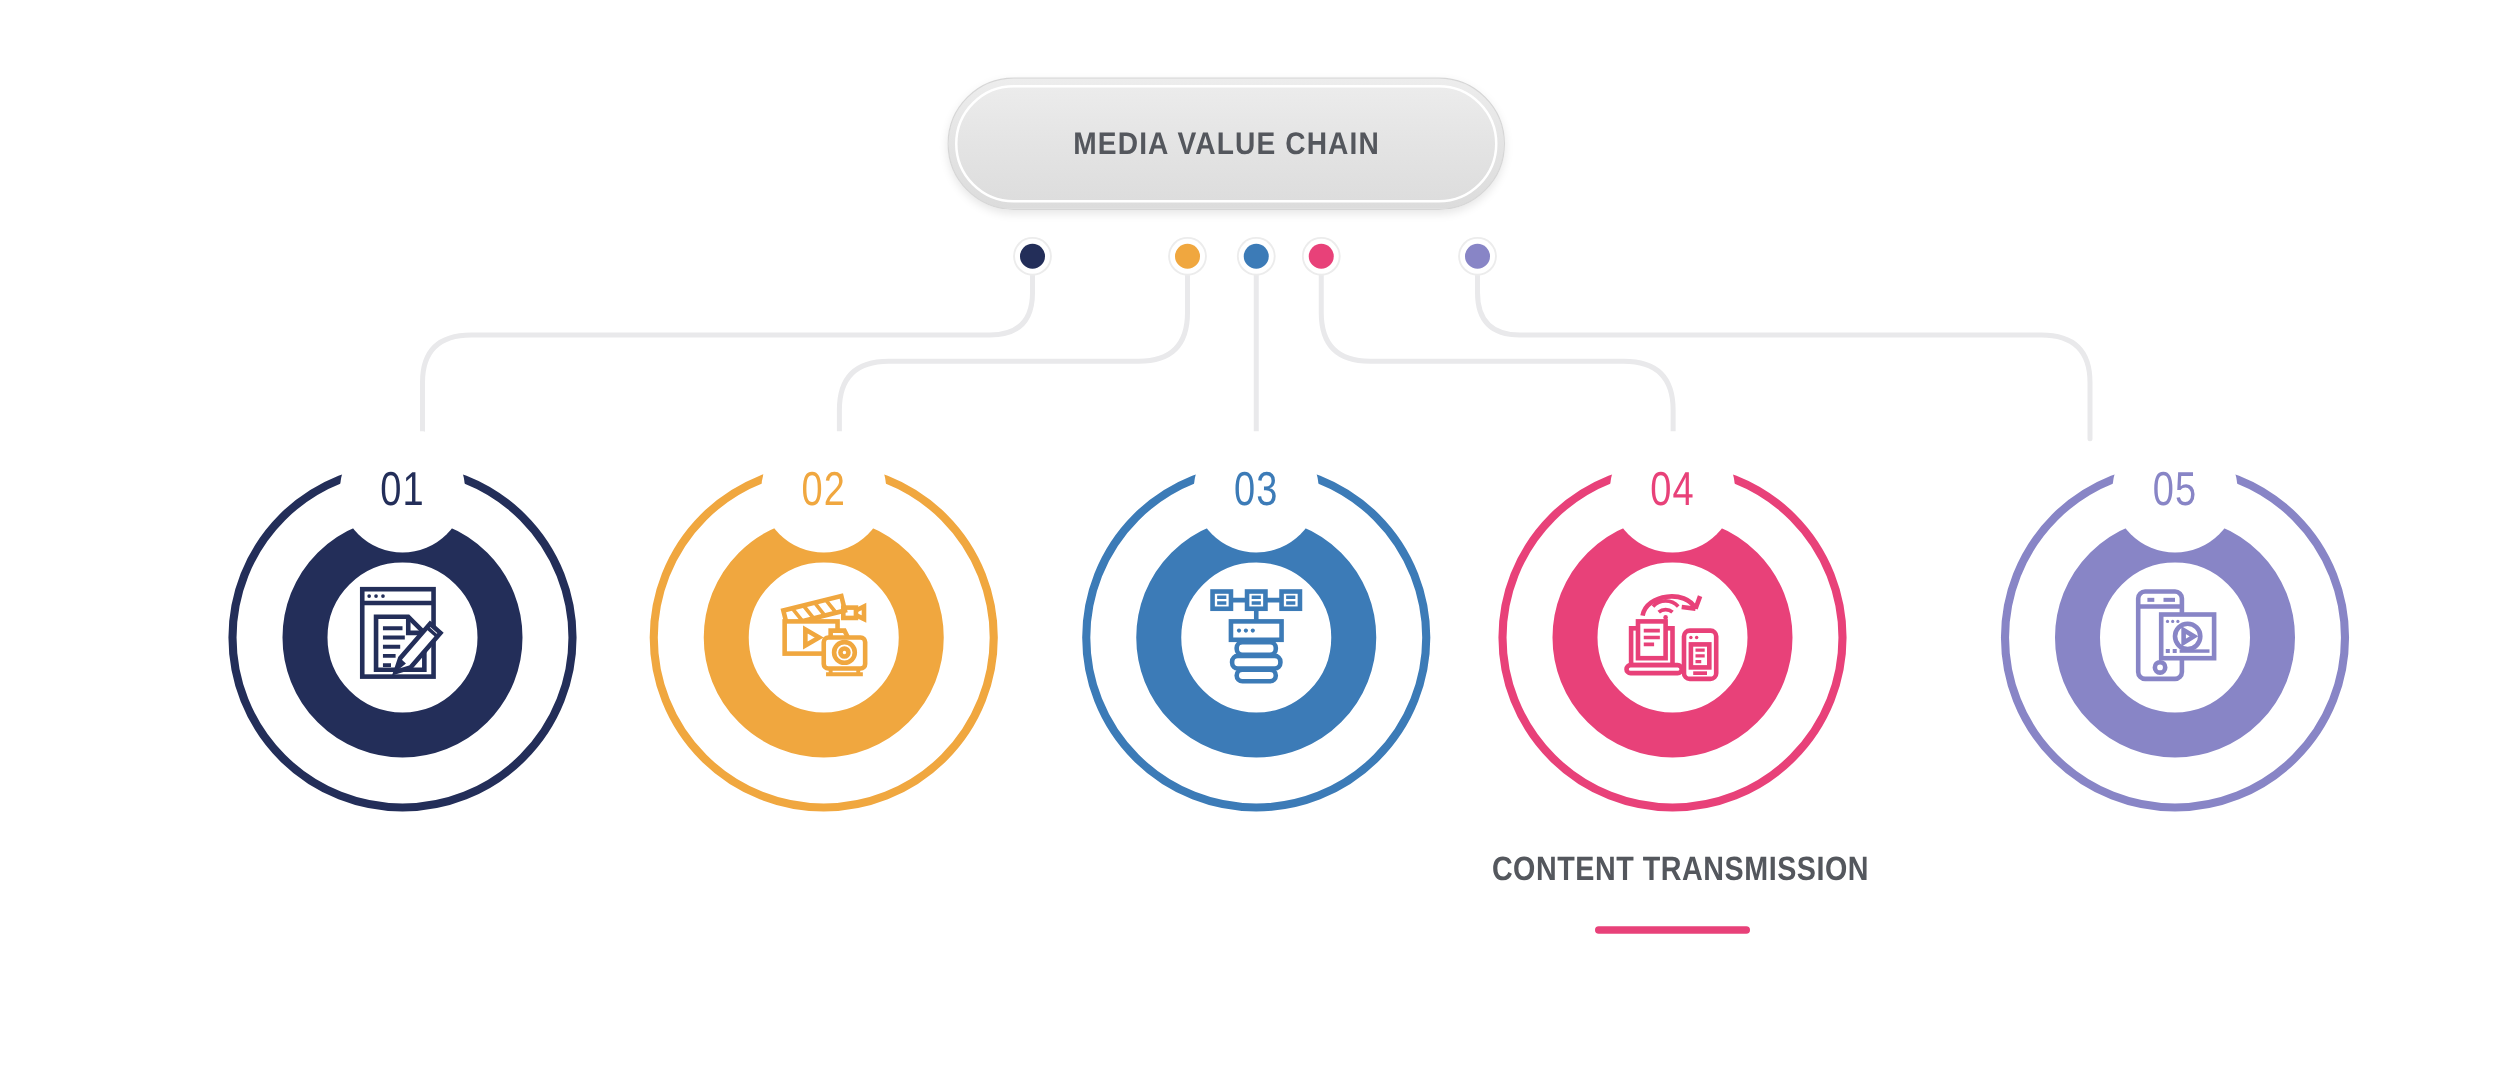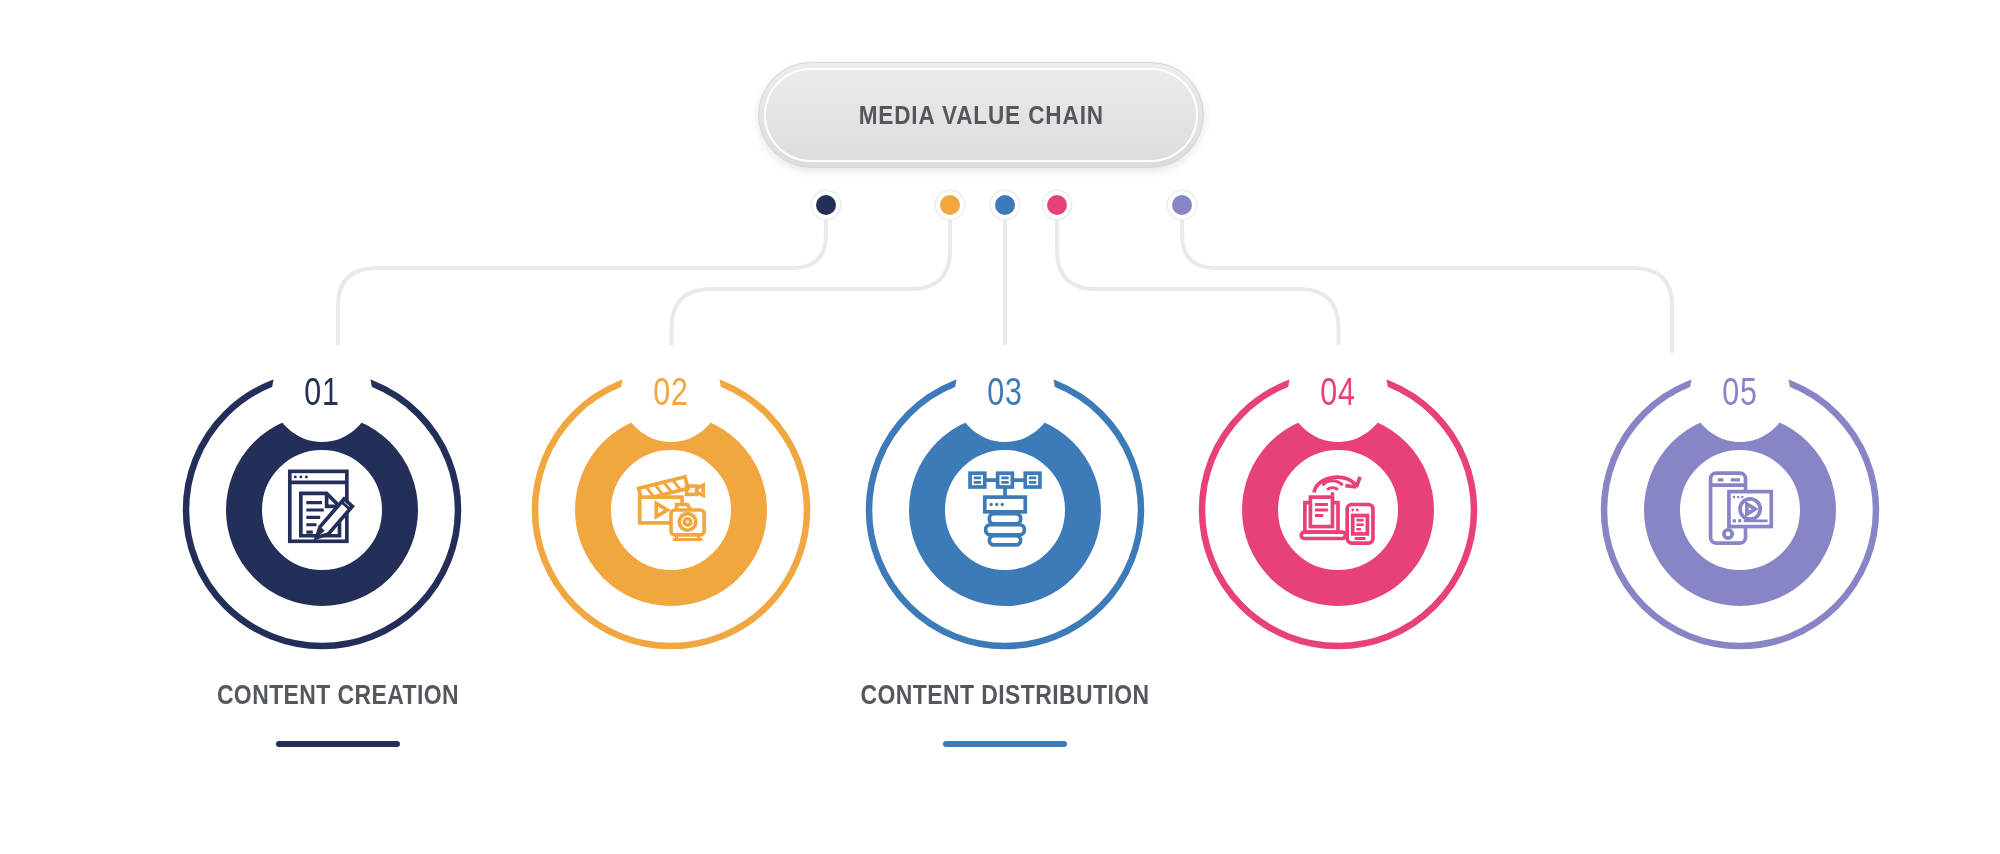--- a/index.html
+++ b/index.html
@@ -30,21 +30,21 @@
   .connectors path{stroke:#E9E9EB;stroke-width:4;fill:none;stroke-linecap:round;}
   
   .dot{
     position:absolute;top:195px;width:20px;height:20px;border-radius:50%;
     background:var(--c);z-index:3;
     box-shadow:0 0 0 4px #fff,0 0 0 5.5px #ececec;
   }
   .dot.d1{left:816px}.dot.d2{left:940px}.dot.d3{left:995px}.dot.d4{left:1047px}.dot.d5{left:1172px}
   
   .node{position:absolute;top:345px;width:300px;height:315px;z-index:2;}
-  .node.n1{left:172px}.node.n2{left:521px}.node.n3{left:855px}.node.n4{left:1188px}.node.n5{left:1590px}
+  .node.n1{left:172px}.node.n2{left:509px}.node.n3{left:855px}.node.n4{left:1188px}.node.n5{left:1590px}
   .node svg{position:absolute;left:0;top:0;color:var(--c);}
   .step-number{
     position:absolute;left:0;top:26px;width:100%;height:42px;line-height:42px;
     text-align:center;font-size:38px;font-weight:400;letter-spacing:1px;
     color:var(--c);transform:scaleX(.8);
   }
   
   .label-wrap{position:absolute;top:680px;width:340px;text-align:center;z-index:2;}
   .label-wrap.l1{left:168px}.label-wrap.l2{left:501px}.label-wrap.l3{left:835px}
   .label-wrap.l4{left:1168px}.label-wrap.l5{left:1502px}
@@ -198,22 +198,18 @@
         <circle cx="61" cy="49" r="11"></circle>
         <path d="M57.5 43.5 L57.5 54.5 L66.5 49 Z"></path>
         <rect x="42" y="60" width="3.5" height="3.5" fill="currentColor" stroke="none"></rect>
         <rect x="48" y="60" width="3.5" height="3.5" fill="currentColor" stroke="none"></rect>
         <path d="M54 61.8 H80" stroke-width="3"></path>
       </g>
     </svg>
     <div class="step-number">05</div>
   </div>
 
-  <div class="label-wrap l1" style="--c: #232E59;">
-    <div class="step-label">CONTENT CREATION</div>
+  <div class="label-wrap l4" style="--c: #E84179;">
+    <div class="step-label">CONTENT TRANSMISSION</div>
     <div class="step-underline"></div>
   </div>
-  <div class="label-wrap l3" style="--c: #3C7BB7;">
-    <div class="step-label">CONTENT DISTRIBUTION</div>
-    <div class="step-underline"></div>
-  </div>
 
 </div>
 
 </body></html>

